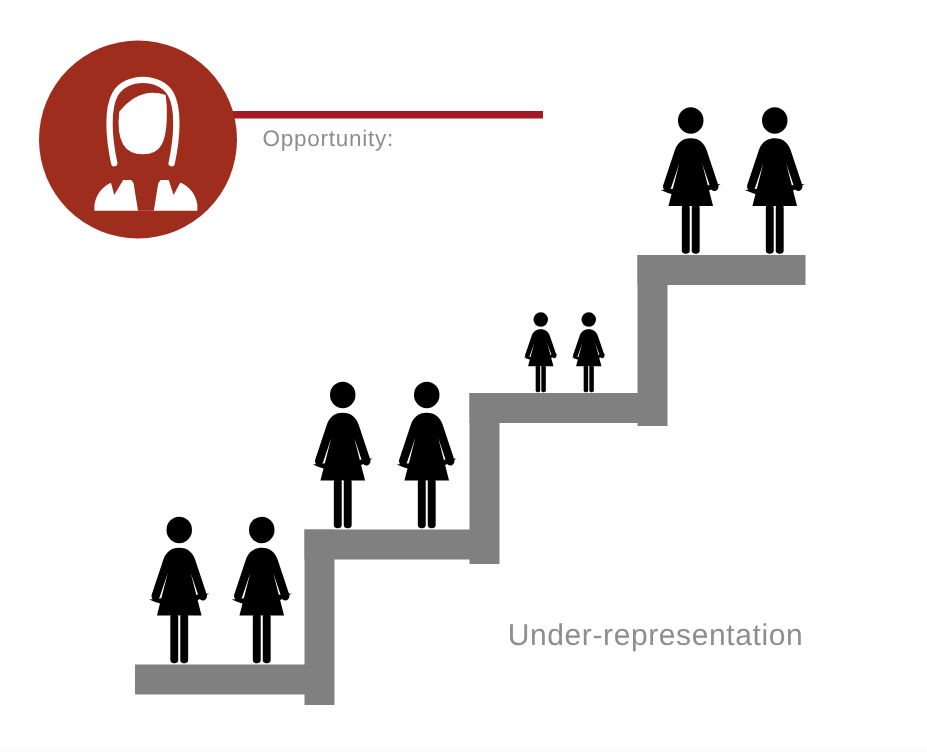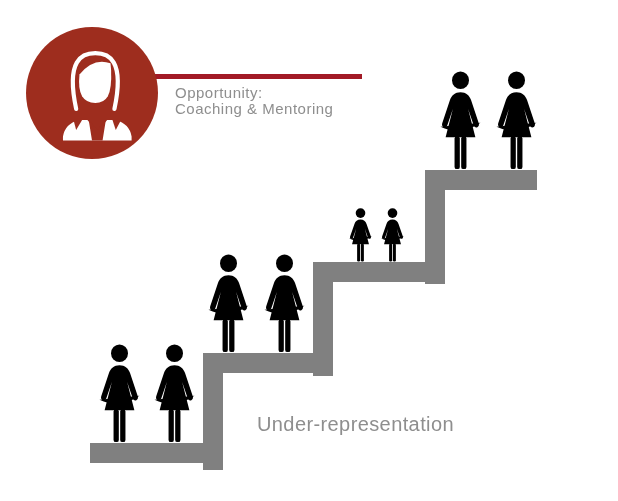--- a/index.html
+++ b/index.html
@@ -49,21 +49,21 @@
   .pair-1{left:94px; top:344px;gap:4px;}
   .pair-2{left:203px;top:254px;gap:5px;}
   .pair-3{left:346px;top:208px;gap:3px;}
   .pair-4{left:435px;top:71px; gap:5px;}
   .woman{display:block;}
   .woman.large{width:51px;height:99px;}
   .woman.small{width:29px;height:54px;}
   
   .caption{
     position:absolute;left:257px;top:414px;width:360px;
-    text-align:left;
+    text-align:center;
     color:var(--text-gray);
     font-size:20px;line-height:20px;letter-spacing:0.4px;
     white-space:nowrap;
   }
 </style>
 </head>
 <body>
 
 <div id="canvas">
 
@@ -117,21 +117,20 @@
       <path d="M36 70.5 L 42.5 70.5 L 38 78 Z" fill="#9E2D1E"></path>
       <path d="M65.5 70.5 L 72 70.5 L 68 78 Z" fill="#9E2D1E"></path>
 
       <path d="M44 70.5 L 54 79 L 54 86 L 42 86 Z" fill="#FFFFFF" opacity="0"></path>
       <path d="M47.5 70.5 L 54 78 L 60.5 70.5 L 58 86 L 50 86 Z" fill="#9E2D1E"></path>
     </svg>
   </div>
 
   <div class="callout-text">
     <div>Opportunity:</div>
-    <div>Coaching &amp; Mentoring</div>
   </div>
 
   <div class="step tread-1"></div>
   <div class="step riser-2"></div>
   <div class="step tread-2"></div>
   <div class="step riser-3"></div>
   <div class="step tread-3"></div>
   <div class="step riser-4"></div>
   <div class="step tread-4"></div>
 

